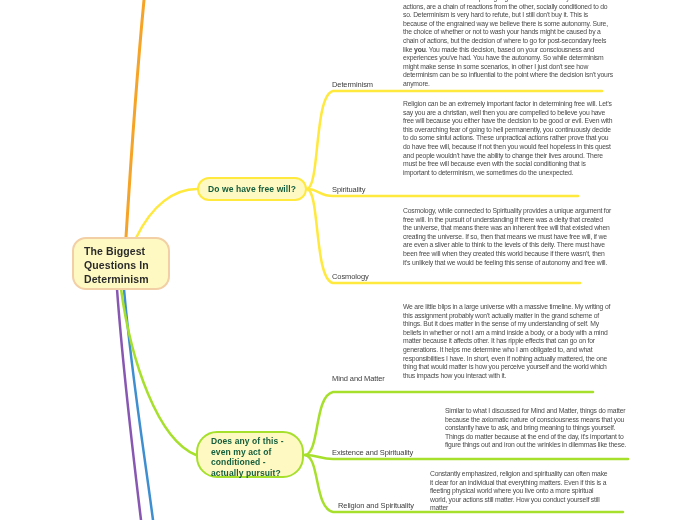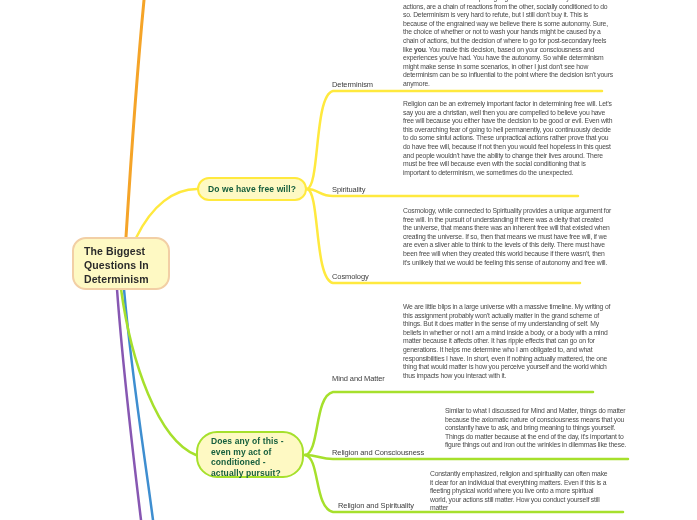--- a/index.html
+++ b/index.html
@@ -85,21 +85,21 @@
     <div style="color: rgb(21, 94, 61);">Does any of this -</div>
     <div style="color: rgb(21, 94, 61);">even my act of</div>
     <div style="color: rgb(21, 94, 61);">conditioned -</div>
     <div style="color: rgb(21, 94, 61);">actually pursuit?</div>
   </div>
 
   <div class="leaf-label l-det" style="color: rgb(61, 61, 61);">Determinism</div>
   <div class="leaf-label l-spi" style="color: rgb(61, 61, 61);">Spirituality</div>
   <div class="leaf-label l-cos" style="color: rgb(61, 61, 61);">Cosmology</div>
   <div class="leaf-label l-mam" style="color: rgb(61, 61, 61);">Mind and Matter</div>
-  <div class="leaf-label l-exi" style="color: rgb(61, 61, 61);">Religion and Consciousness</div>
+  <div class="leaf-label l-exi" style="color: rgb(61, 61, 61);">Existence and Spirituality</div>
   <div class="leaf-label l-rel" style="color: rgb(61, 61, 61);">Religion and Spirituality</div>
 
   <div class="leaf-text t-det" style="color: rgb(74, 74, 74);">
     <span>Determinism makes a compelling argument we don't. It says that our actions, are a chain of reactions from the other, socially conditioned to do so. Determinism is very hard to refute, but I still don't buy it. This is because of the engrained way we believe there is some autonomy. Sure, the choice of whether or not to wash your hands might be caused by a chain of actions, but the decision of where to go for post-secondary feels like </span><b>you</b><span>. You made this decision, based on your consciousness and experiences you've had. You have the autonomy. So while determinism might make sense in some scenarios, in other I just don't see how determinism can be so influential to the point where the decision isn't yours anymore.</span>
   </div>
   <div class="leaf-text t-spi" style="color: rgb(74, 74, 74);">Religion can be an extremely important factor in determining free will. Let's say you are a christian, well then you are compelled to believe you have free will because you either have the decision to be good or evil. Even with this overarching fear of going to hell permanently, you continuously decide to do some sinful actions. These unpractical actions rather prove that you do have free will, because if not then you would feel hopeless in this quest and people wouldn't have the ability to change their lives around. There must be free will because even with the social conditioning that is important to determinism, we sometimes do the unexpected.</div>
   <div class="leaf-text t-cos" style="color: rgb(74, 74, 74);">Cosmology, while connected to Spirituality provides a unique argument for free will. In the pursuit of understanding if there was a deity that created the universe, that means there was an inherent free will that existed when creating the universe. If so, then that means we must have free will, if we are even a sliver able to think to the levels of this deity. There must have been free will when they created this world because if there wasn't, then it's unlikely that we would be feeling this sense of autonomy and free will.</div>
   <div class="leaf-text t-mam" style="color: rgb(74, 74, 74);">We are little blips in a large universe with a massive timeline. My writing of this assignment probably won't actually matter in the grand scheme of things. But it does matter in the sense of my understanding of self. My beliefs in whether or not I am a mind inside a body, or a body with a mind matter because it affects other. It has ripple effects that can go on for generations. It helps me determine who I am obligated to, and what responsibilities I have. In short, even if nothing actually mattered, the one thing that would matter is how you perceive yourself and the world which thus impacts how you interact with it.</div>
   <div class="leaf-text t-exi" style="color: rgb(74, 74, 74);">Similar to what I discussed for Mind and Matter, things do matter because the axiomatic nature of consciousness means that you constantly have to ask, and bring meaning to things yourself. Things do matter because at the end of the day, it's important to figure things out and iron out the wrinkles in dilemmas like these.</div>
   <div class="leaf-text t-rel" style="color: rgb(74, 74, 74);">Constantly emphasized, religion and spirituality can often make it clear for an individual that everything matters. Even if this is a fleeting physical world where you live onto a more spiritual world, your actions still matter. How you conduct yourself still matter</div>

